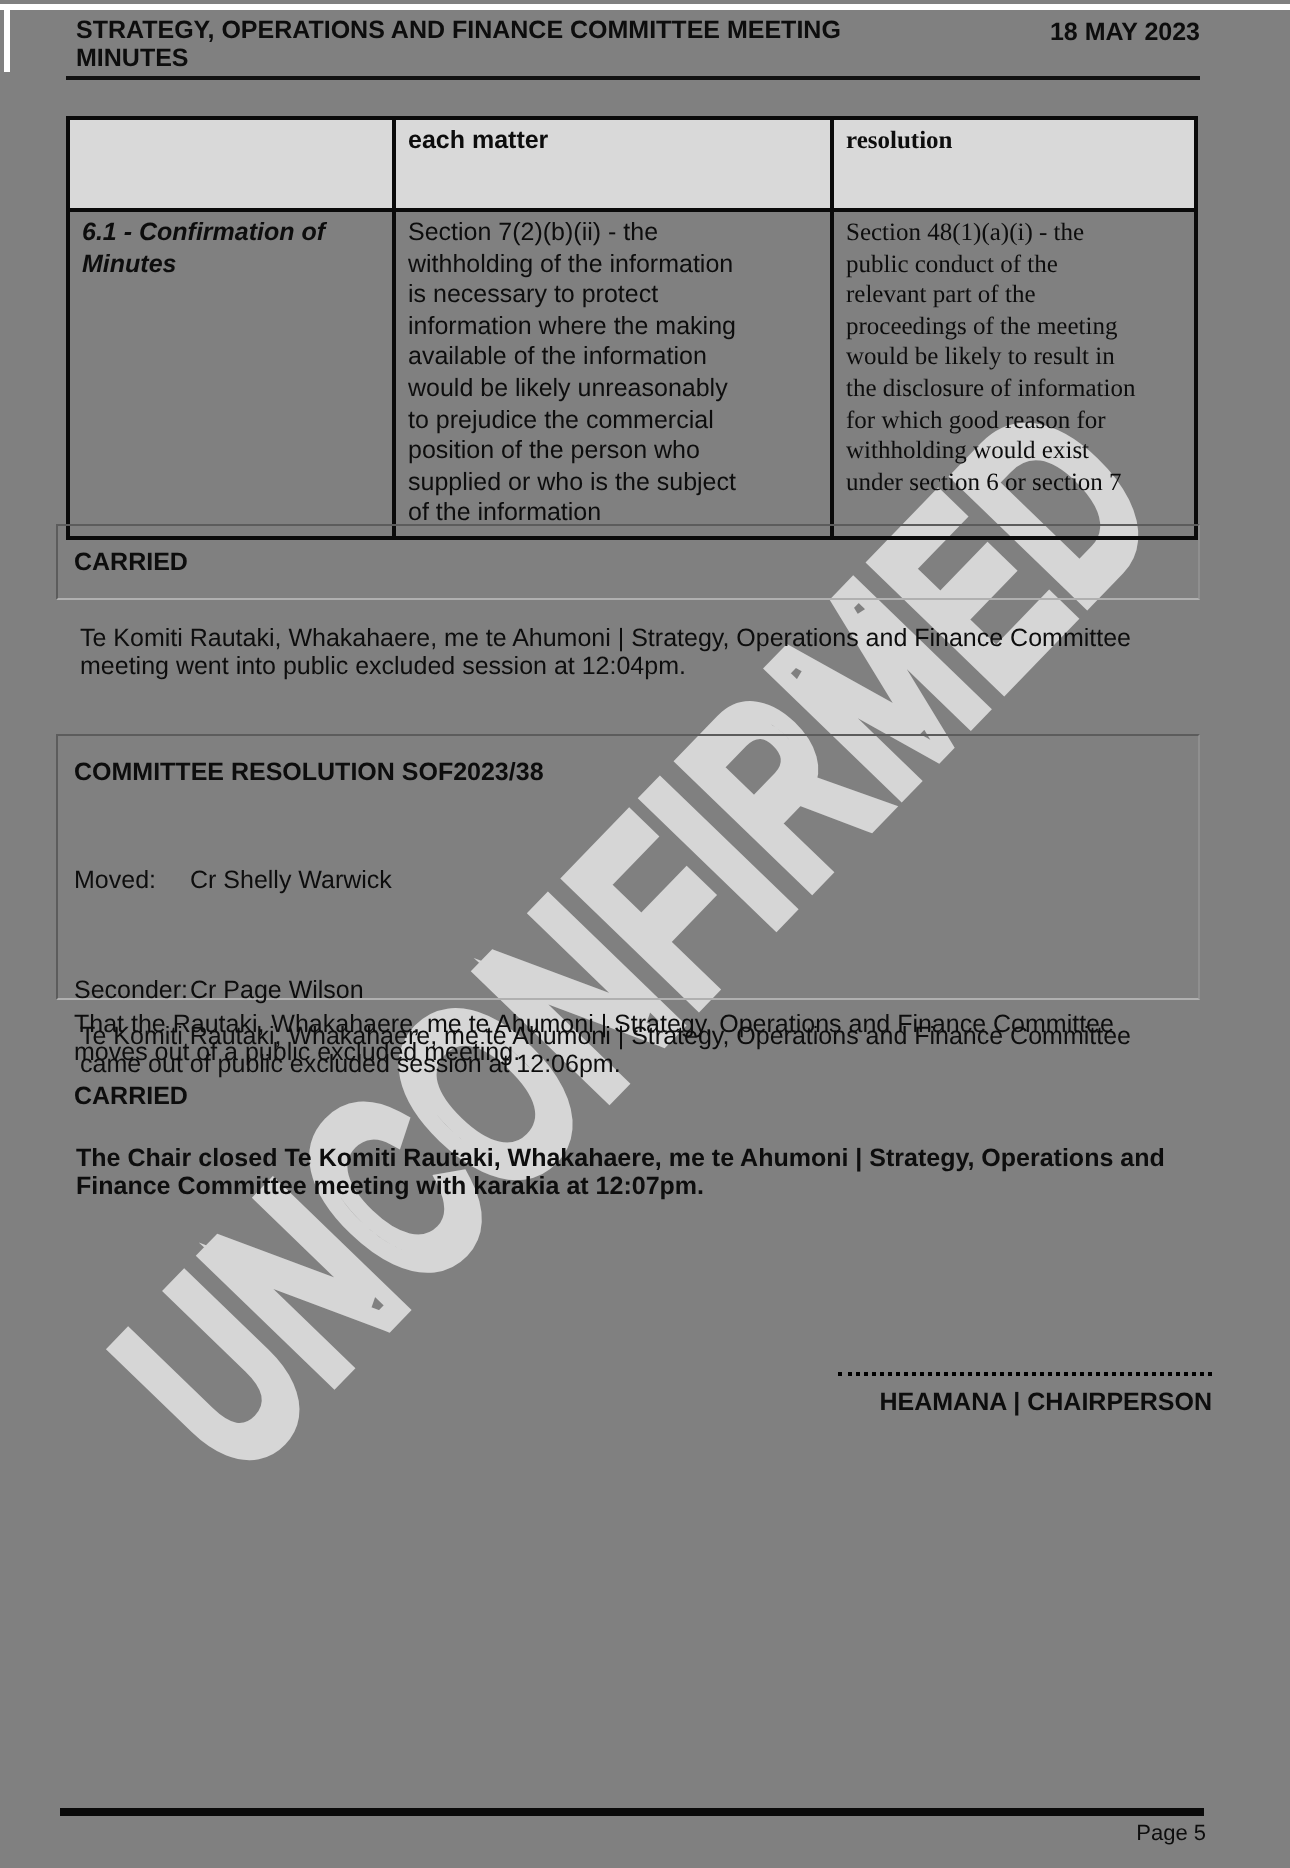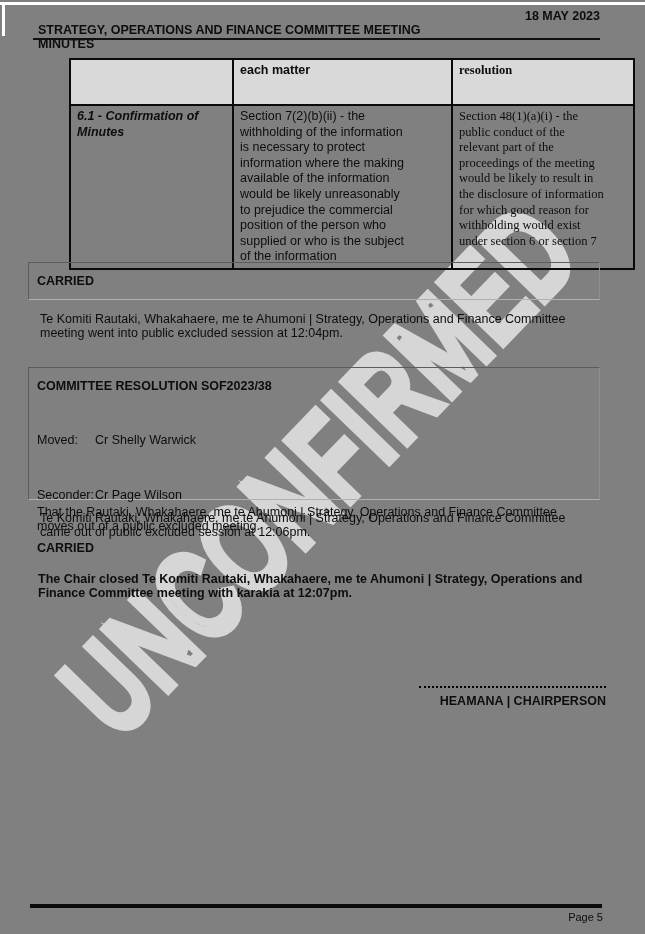--- a/index.html
+++ b/index.html
@@ -20,30 +20,30 @@
     position:absolute; left:320px; top:470px; z-index:0;
     transform:translate(-50%,-50%) rotate(-46deg) scaleY(1.45);
     font-size:85px; letter-spacing:3px; white-space:nowrap;
     color:#808080; -webkit-text-stroke:8px #d6d6d6;
   }
 
   
   .content { position:absolute; inset:0; z-index:1; }
 
   .doc-header-title {
-    position:absolute; left:38px; top:23px; width:480px;
+    position:absolute; left:38px; top:8px; width:480px;
     font-weight:bold; font-size:12.5px; line-height:14px;
   }
   .doc-header-date {
     position:absolute; right:45px; top:9px;
     font-weight:bold; font-size:12.5px;
   }
   .header-rule { position:absolute; left:33px; top:38px; width:567px; height:2px; background:#111; }
 
-  table.minutes { position:absolute; left:33px; top:58px; border-collapse:collapse; table-layout:fixed;margin-left:36px; }
+  table.minutes { position:absolute; left:33px; top:58px; border-collapse:collapse; table-layout:fixed; }
   table.minutes th, table.minutes td {
     border:2px solid #0a0a0a; vertical-align:top; text-align:left;
     padding:3px 6px; white-space:pre-line;
   }
   table.minutes th { background:#d9d9d9; height:38px; font-size:12.5px; }
   table.minutes td { height:151px; font-size:12.5px; line-height:15.6px; }
   .col1 { width:149px;font-style:italic; } .col2 { width:205px; } .col3 { width:168px;font-family:Liberation Serif, serif; }
 
   .resbox {
     position:absolute; left:28px; width:572px; box-sizing:border-box;

